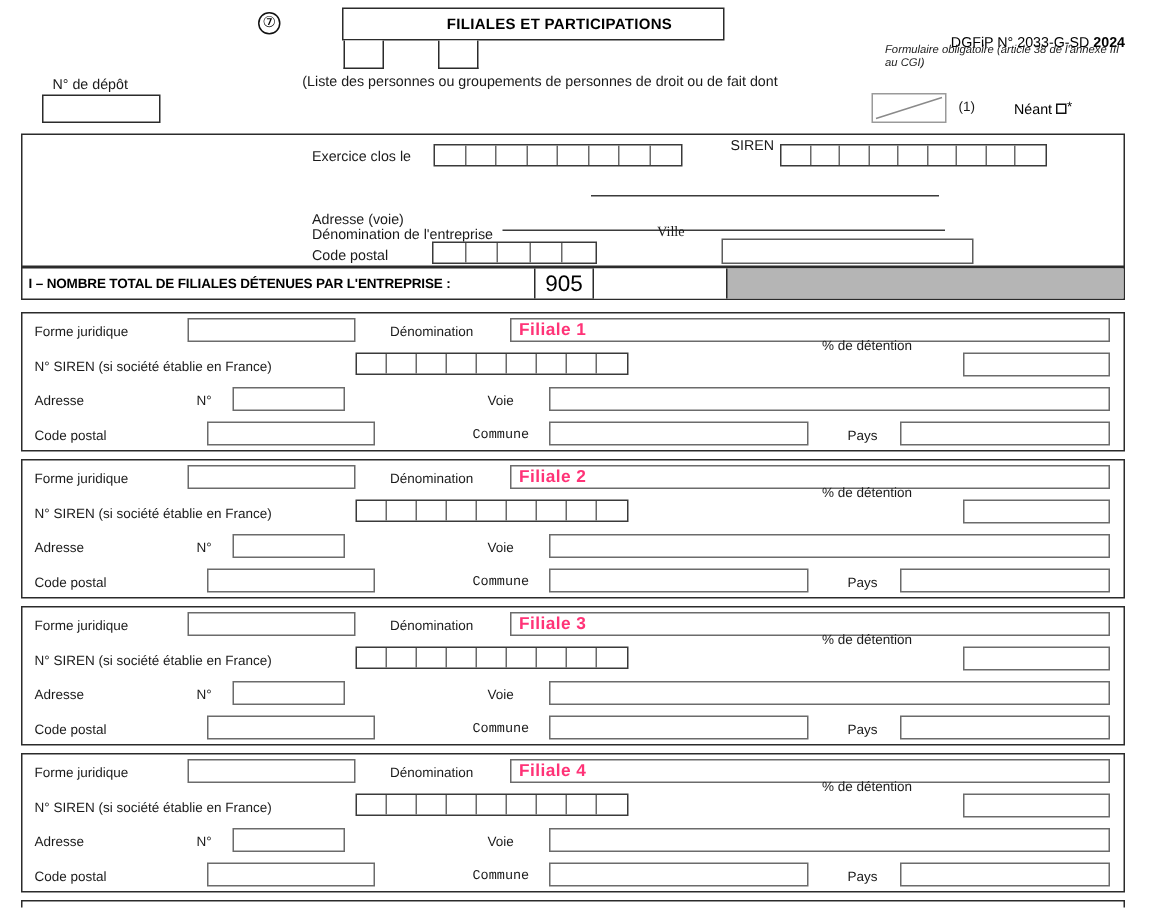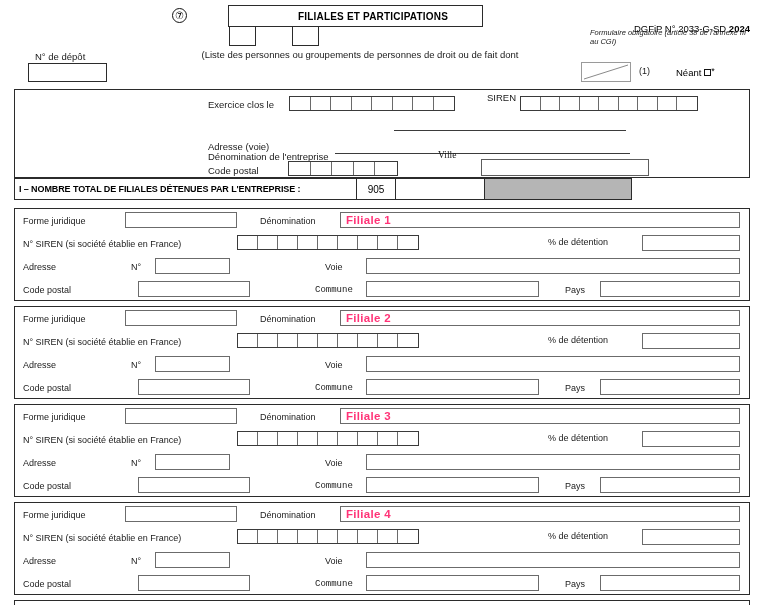--- a/index.html
+++ b/index.html
@@ -109,38 +109,38 @@
   #rule-adresse { left: 335px; top: 153px; width: 295px; height: 0; border-top: 1.3px solid #3b3b3b; }
 
   #lbl-cp { left: 208px; top: 166px; }
   #comb-cp { left: 288px; top: 161px; }
   #comb-cp > i { width: 21.5px; }
   #lbl-ville { left: 438px; top: 151px; font-family: Liberation Serif, serif; }
   #box-ville { left: 481px; top: 159px; width: 168px; height: 17px; }
 
   
   #total-row {
-    left: 14px; top: 178px; width: 618px; height: 22px;
+    left: 14px; top: 178px; width: 736px; height: 22px;
     border: 1.6px solid #2b2b2b;
     display: flex; align-items: stretch;
     background: #fff;
   }
   #total-label {
     flex: 0 0 341px;
     display: flex; align-items: center;
     padding-left: 4px;
     font-size: 9px; font-weight: bold; letter-spacing: -0.1px;
     white-space: nowrap;
   }
   #total-code {
     flex: 0 0 40px;
     border-left: 1.2px solid #2b2b2b;
     border-right: 1.2px solid #2b2b2b;
     display: flex; align-items: center; justify-content: center;
-    font-size: 10px;
+    font-size: 15px;
   }
   #total-input { flex: 0 0 88px; background: #fff; }
   #total-grey { flex: 1 1 auto; background: #b5b5b5; border-left: 1.2px solid #2b2b2b; }
 
   
   .filiale {
     left: 14px; width: 736px; height: 93px;
     border: 1.6px solid #2b2b2b;
     background: #fff;
   }
@@ -154,21 +154,21 @@
   .denom-val {
     position: absolute; left: 331px; top: 4px;
     font-size: 11.5px; font-weight: bold;
     color: #ff3377; letter-spacing: .3px;
     line-height: 14px;
   }
 
   .fl-siren   { left: 8px; top: 30px; }
   .fcomb-siren { position: absolute; left: 222px; top: 26px; }
   .fcomb-siren > i { width: 20px; }
-  .fl-pct     { left: 533px; top: 28px; }
+  .fl-pct     { left: 533px; top: 16px; }
   .fb-pct     { left: 627px; top: 26px; width: 98px; }
 
   .fl-adresse { left: 8px; top: 53px; }
   .fl-num     { left: 116px; top: 53px; }
   .fb-num     { left: 140px; top: 49px; width: 75px; }
   .fl-voie    { left: 310px; top: 53px; }
   .fb-voie    { left: 351px; top: 49px; width: 374px; }
 
   .fl-cp      { left: 8px; top: 76px; }
   .fb-cp      { left: 123px; top: 72px; width: 112px; }

